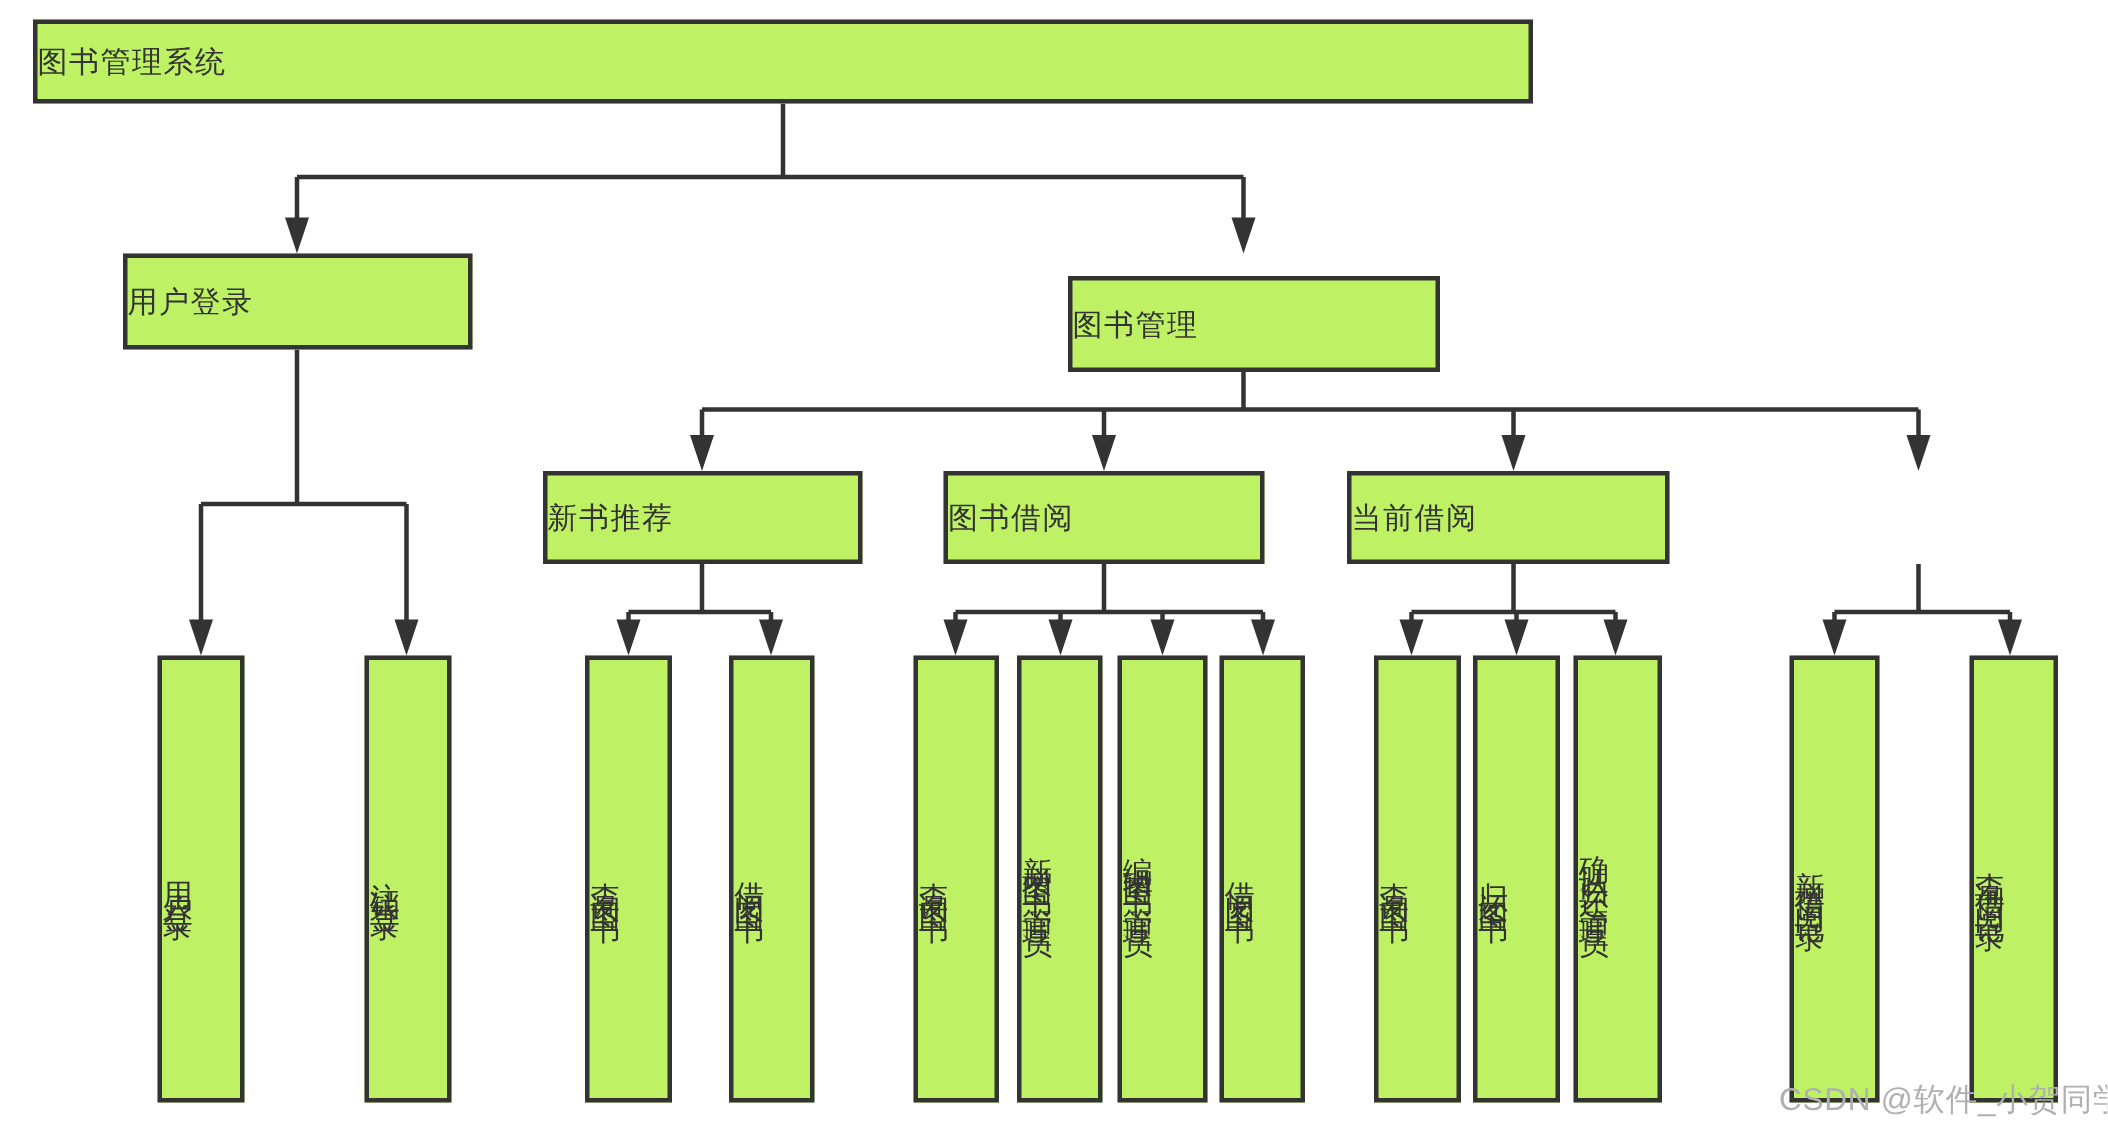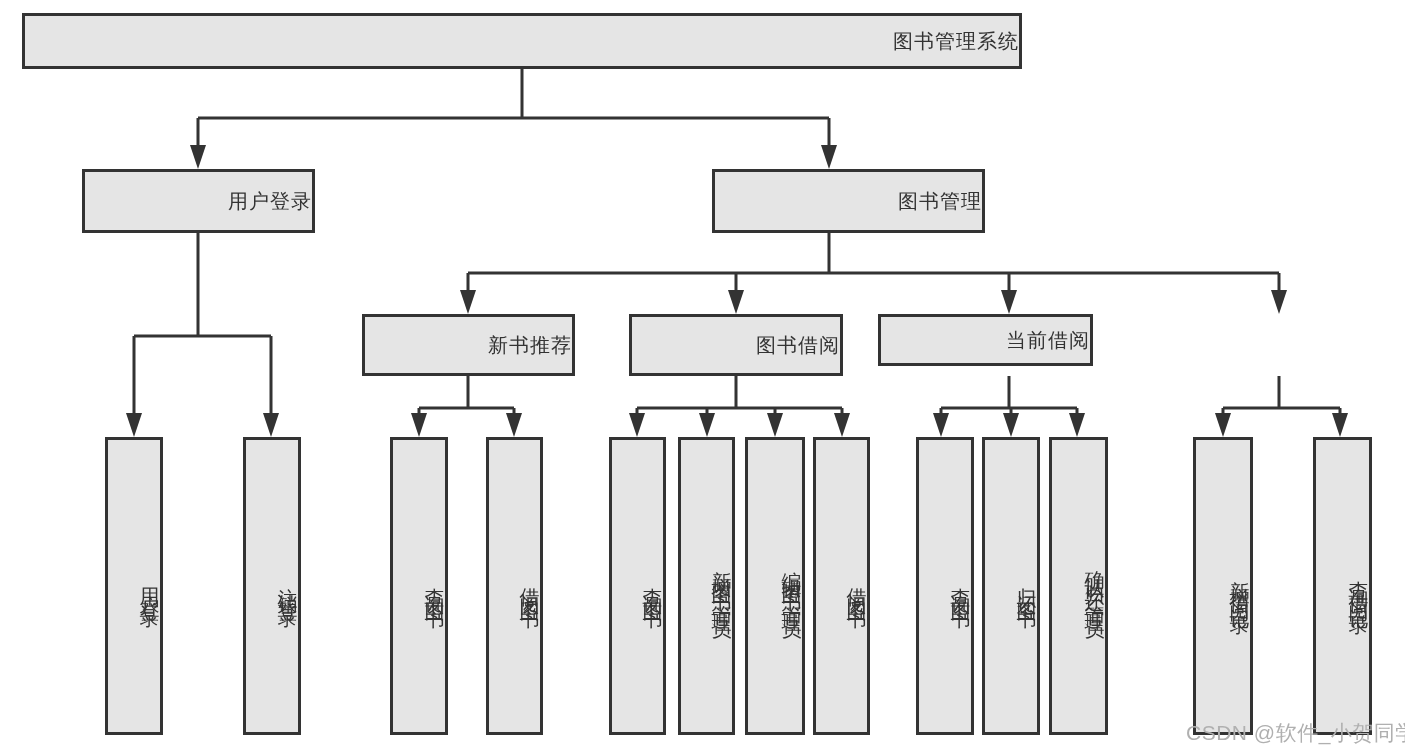--- a/index.html
+++ b/index.html
@@ -20,24 +20,24 @@
     left: 0;
     top: 0;
     width: 1405px;
     height: 747px;
     z-index: 1;
   }
   .node {
     position: absolute;
     box-sizing: border-box;
     border: 3px solid #333333;
-    background: #e5e5e5;
+    background: #bef264;
     display: flex;
     align-items: center;
-    justify-content: flex-end;
+    justify-content: flex-start;
     z-index: 2;
   }
   .node .hlabel {
     font-size: 20px;
     color: #333333;
     letter-spacing: 1px;
     white-space: nowrap;
   }
   .leaf .vlabel {
     writing-mode: vertical-rl;
@@ -104,31 +104,31 @@
     </g>
   </svg>
 
   <div class="node" style="left:22px; top:13px; width:1000px; height:56px;">
     <span class="hlabel">图书管理系统</span>
   </div>
 
   <div class="node" style="left:82px; top:169px; width:233px; height:64px;">
     <span class="hlabel">用户登录</span>
   </div>
-  <div class="node" style="left:712px; top:169px; width:273px; height:64px;">
+  <div class="node" style="left:712px; top:184px; width:248px; height:64px;">
     <span class="hlabel">图书管理</span>
   </div>
 
   <div class="node" style="left:629px; top:314px; width:214px; height:62px;">
     <span class="hlabel">图书借阅</span>
   </div>
   <div class="node" style="left:362px; top:314px; width:213px; height:62px;">
     <span class="hlabel">新书推荐</span>
   </div>
-  <div class="node" style="left:878px; top:314px; width:215px; height:52px;padding-left:44px;">
+  <div class="node" style="left:898px; top:314px; width:215px; height:62px;">
     <span class="hlabel">当前借阅</span>
   </div>
 
   <div class="node leaf" style="left:105px; top:437px; width:58px; height:298px;">
     <span class="vlabel">用户登录</span>
   </div>
   <div class="node leaf" style="left:243px; top:437px; width:58px; height:298px;">
     <span class="vlabel">注销登录</span>
   </div>
 

